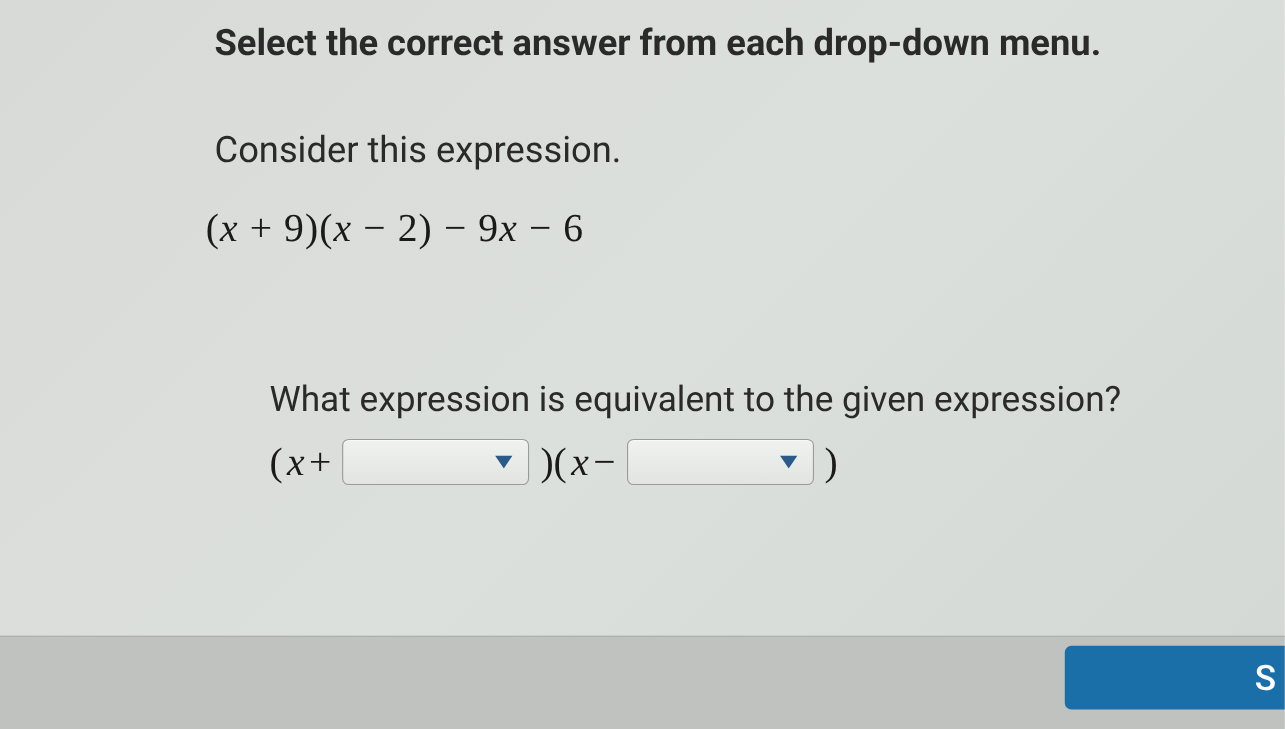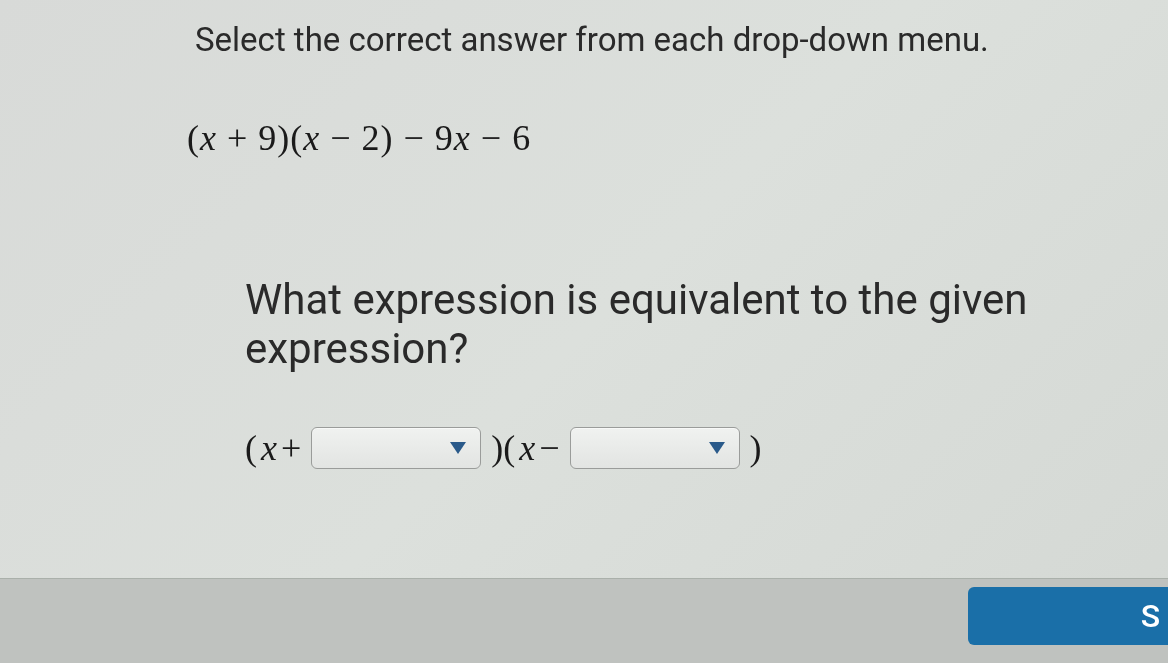--- a/index.html
+++ b/index.html
@@ -16,21 +16,21 @@
       position: relative;
       overflow: hidden;
     }
     .content {
       padding: 20px 0 0 195px;
     }
     .instruction {
       font-size: 33px;
       color: #2a2a2a;
       margin-bottom: 58px;
-      font-weight: 400;
+      font-weight: 700;
     }
     .consider {
       font-size: 33px;
       color: #2a2a2a;
       margin-bottom: 30px;
       font-weight: 400;
     }
     .expression {
       font-size: 36px;
       color: #1a1a1a;
@@ -39,23 +39,23 @@
       margin-bottom: 116px;
       letter-spacing: 1px;
     }
     .expression .var {
       font-style: italic;
     }
     .question-block {
       margin-left: 50px;
     }
     .question {
-      font-size: 42px;
+      font-size: 32px;
       color: #2a2a2a;
-      margin-bottom: 54px;
+      margin-bottom: 17px;
       font-weight: 400;
     }
     .answer-row {
       font-size: 36px;
       color: #1a1a1a;
       font-family: 'Times New Roman', serif;
       display: flex;
       align-items: center;
       gap: 4px;
     }
@@ -105,20 +105,21 @@
       font-size: 32px;
       font-weight: 500;
     }
   </style>
 </head>
 <body>
 
 <div class="content">
   <p class="instruction">Select the correct answer from each drop-down menu.</p>
 
+  <p class="consider">Consider this expression.</p>
 
   <div class="expression">
     <span>(</span><span class="var">x</span><span> + 9)(</span><span class="var">x</span><span> − 2) − 9</span><span class="var">x</span><span> − 6</span>
   </div>
 
   <div class="question-block">
     <p class="question">What expression is equivalent to the given expression?</p>
 
     <div class="answer-row">
       <span>(</span>

